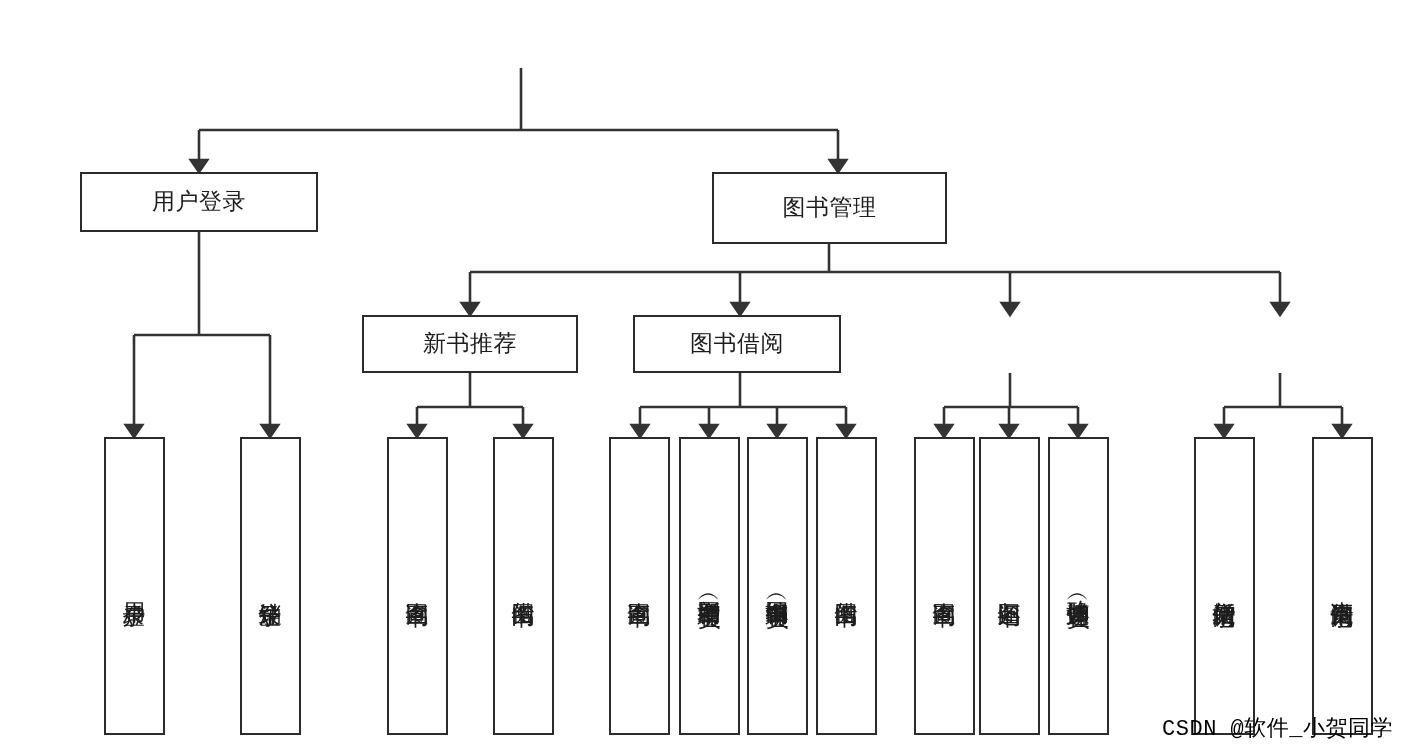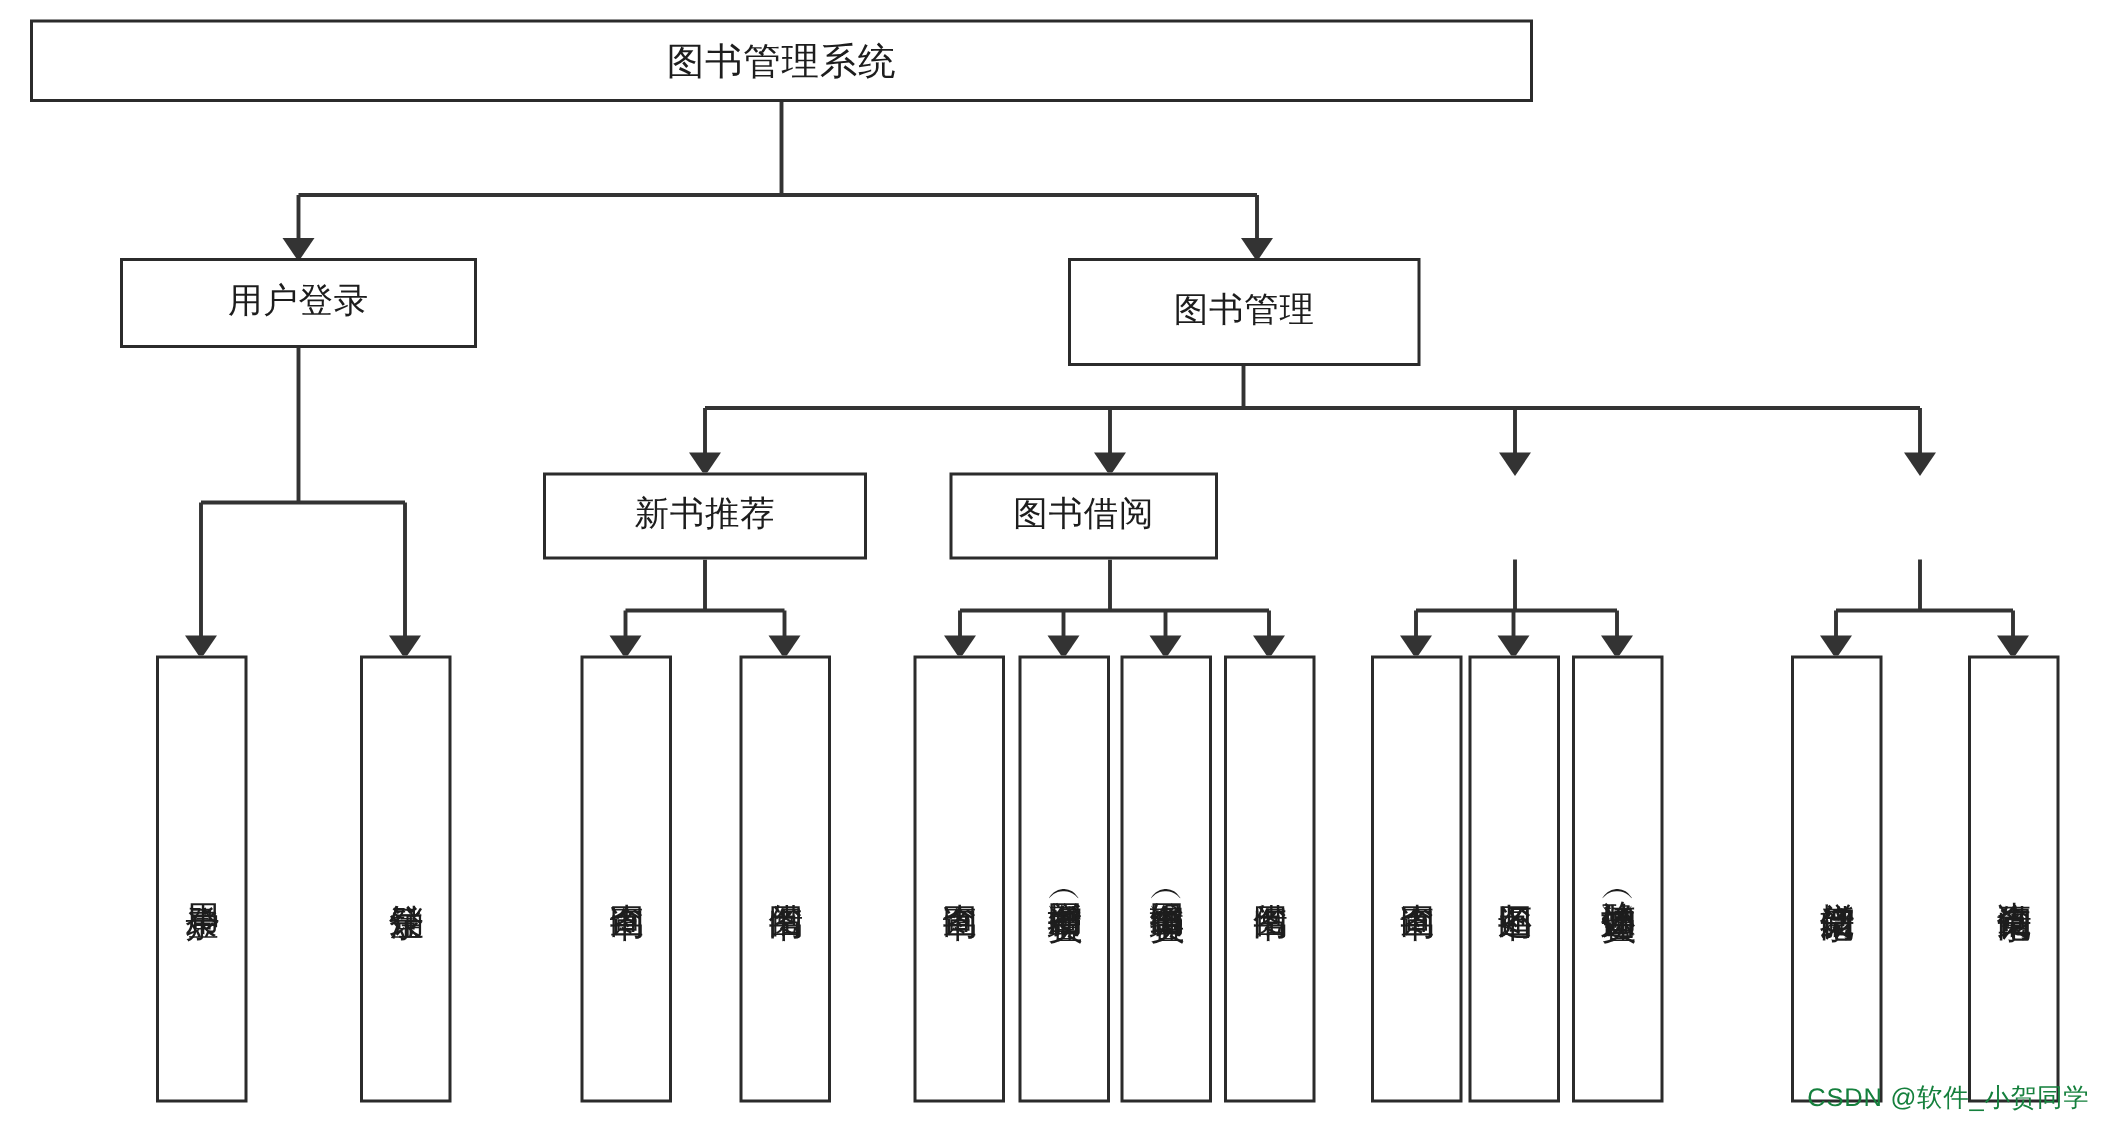--- a/index.html
+++ b/index.html
@@ -68,25 +68,25 @@
     top: 0;
     width: 1405px;
     height: 747px;
     pointer-events: none;
   }
   
   #watermark {
     position: absolute;
     right: 12px;
     bottom: 4px;
-    font-size: 17px;
-    color: #15803d;
+    font-size: 22px;
+    color: #000000;
     letter-spacing: 0.5px;
     white-space: nowrap;
-    font-family: Liberation Sans, sans-serif;
+    font-family: Liberation Mono, monospace;
   }
 </style>
 </head>
 <body>
 
 <div id="diagram-root">
 
   <svg class="edge-layer" viewBox="0 0 1405 747" width="1405" height="747" xmlns="http://www.w3.org/2000/svg">
     <defs>
       <marker id="arrowhead" markerWidth="9" markerHeight="9" refX="3.2" refY="4.5" orient="auto" markerUnits="strokeWidth">
@@ -130,37 +130,34 @@
       <path d="M1009,407 L1009,431" marker-end="url(#arrowhead)"></path>
       <path d="M1078,407 L1078,431" marker-end="url(#arrowhead)"></path>
 
       <path d="M1280,373 L1280,407"></path>
       <path d="M1224,407 L1342,407"></path>
       <path d="M1224,407 L1224,431" marker-end="url(#arrowhead)"></path>
       <path d="M1342,407 L1342,431" marker-end="url(#arrowhead)"></path>
     </g>
   </svg>
 
-  <div class="node root" style="left:20px; top:13px; width:1002px; height:55px;">
-    <span class="node-label">图书管理系统</span>
-  </div>
 
   <div class="node branch" style="left:80px; top:172px; width:238px; height:60px;">
     <span class="node-label">用户登录</span>
   </div>
 
   <div class="node branch" style="left:712px; top:172px; width:235px; height:72px;">
     <span class="node-label">图书管理</span>
   </div>
 
   <div class="node branch" style="left:362px; top:315px; width:216px; height:58px;">
     <span class="node-label">新书推荐</span>
   </div>
 
-  <div class="node branch" style="left:633px; top:315px; width:179px; height:58px;">
+  <div class="node branch" style="left:633px; top:315px; width:208px; height:58px;font-family:Liberation Serif, serif;">
     <span class="node-label">图书借阅</span>
   </div>
 
 
 
   <div class="node leaf" style="left:104px; top:437px; width:61px; height:298px;">
     <span class="node-label">用户登录</span>
   </div>
 
   <div class="node leaf" style="left:240px; top:437px; width:61px; height:298px;">

